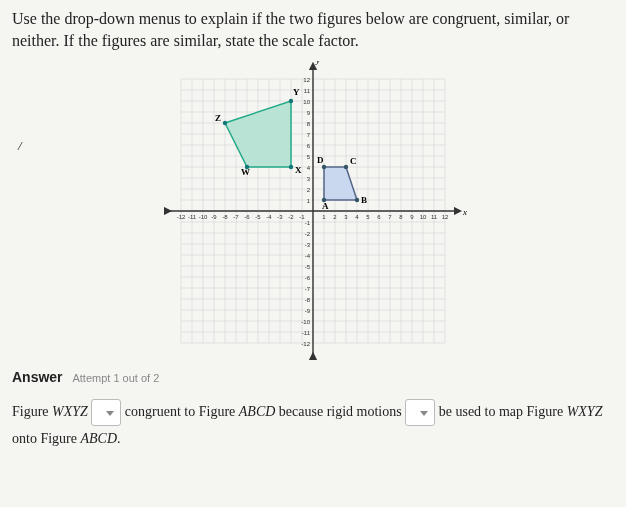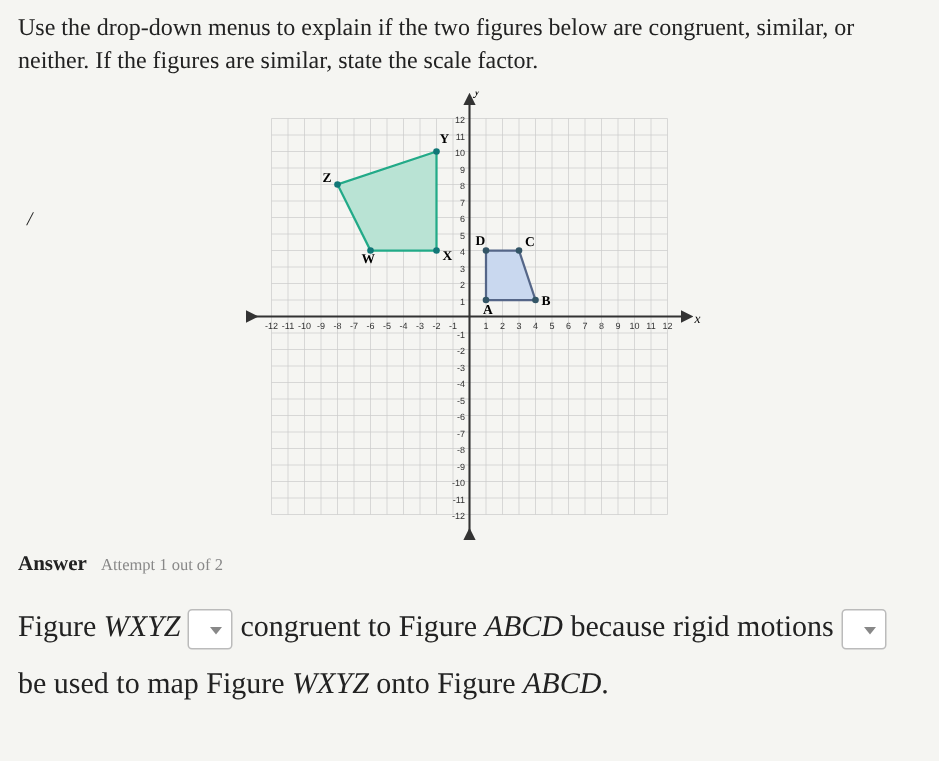--- a/index.html
+++ b/index.html
@@ -19,28 +19,28 @@
     margin-bottom: 8px;
   }
   .tilt { font-style: italic; position: absolute; left: 18px; top: 138px; font-size: 13px; }
   .graph-wrap {
     display: flex;
     justify-content: center;
     margin: 4px 0 8px 0;
   }
   svg.graph { display: block; }
   .answer-row {
-    font-family: Liberation Serif, serif;
+    font-family: Liberation Sans, sans-serif;
     font-size: 14px;
     margin-top: 6px;
   }
   .answer-label { font-weight: bold; }
   .attempt { font-size: 11px; color: #888; font-weight: normal; margin-left: 6px; }
   .fill-line {
-    font-size: 20px;
+    font-size: 14px;
     line-height: 1.9;
     margin-top: 14px;
     font-family: Georgia, serif;
   }
   .dropdown {
     display: inline-block;
     min-width: 28px;
     padding: 1px 6px 1px 8px;
     border: 1px solid #bbb;
     border-radius: 3px;

